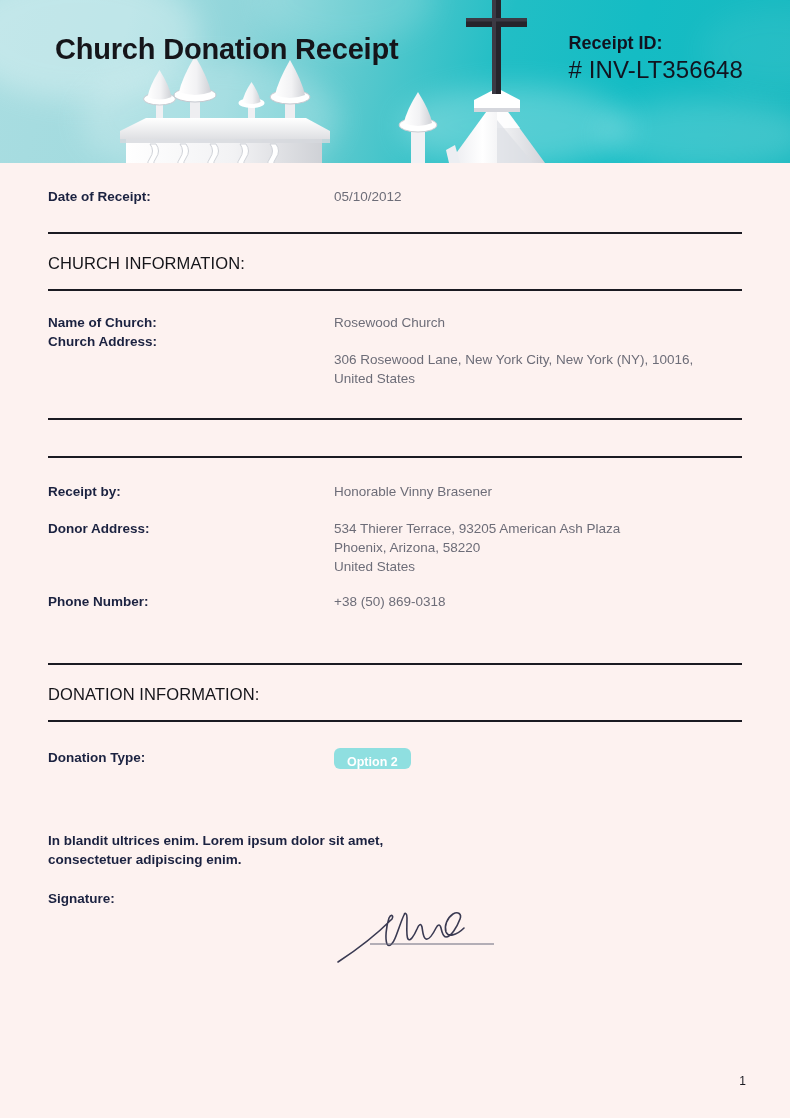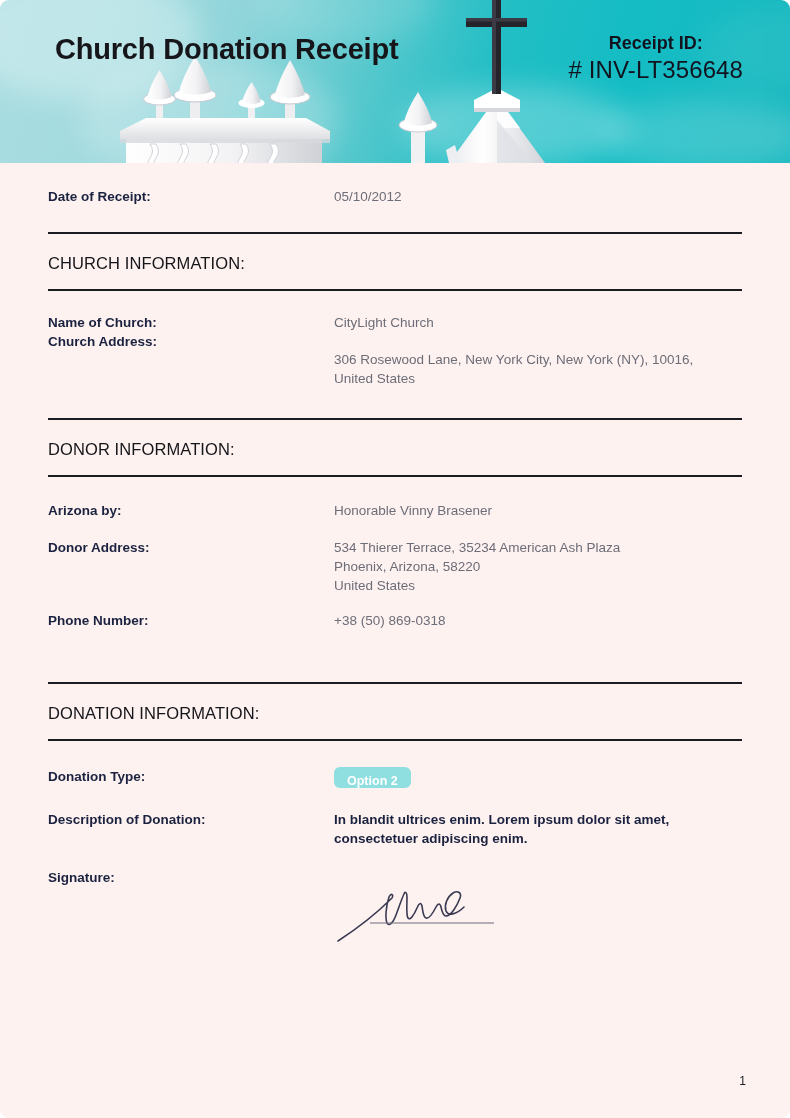--- a/index.html
+++ b/index.html
@@ -12,21 +12,20 @@
     height: 1118px;
     font-family: "Liberation Sans", sans-serif;
     overflow: hidden;
   }
   .page {
     position: relative;
     width: 790px;
     height: 1118px;
     background: #fdf2f0;
     overflow: hidden;
-    border-radius: 9px;
   }
 
   
   .banner {
     position: relative;
     width: 790px;
     height: 163px;
     overflow: hidden;
     background: linear-gradient(105deg,
         #a9dde1 0%,
@@ -63,21 +62,21 @@
     font-size: 29px;
     font-weight: bold;
     color: #15151a;
     letter-spacing: -0.2px;
     white-space: nowrap;
   }
   .receipt-id-block {
     position: absolute;
     right: 47px;
     top: 30px;
-    text-align: center;
+    text-align: left;
     color: #11131f;
   }
   .receipt-id-label {
     font-size: 18px;
     font-weight: bold;
     line-height: 26px;
   }
   .receipt-id-value {
     font-size: 24px;
     font-weight: normal;
@@ -111,20 +110,21 @@
   }
   .val {
     flex: 1 1 auto;
     font-size: 13.5px;
     color: #6d6d78;
     line-height: 19px;
   }
   .val.strong {
     color: #1b2240;
     font-weight: bold;
+    margin-top: 40px;
   }
   .section-title {
     margin: 0 48px;
     font-size: 16.5px;
     font-weight: normal;
     color: #15151a;
     letter-spacing: 0.1px;
   }
   .badge {
     display: inline-block;
@@ -275,47 +275,46 @@
     <div class="sp-16"></div>
     <div class="rule"></div>
     <div class="sp-22"></div>
 
     <div class="row">
       <div class="lbl">
         <div>Name of Church:</div>
         <div>Church Address:</div>
       </div>
       <div class="val">
-        <div>CityLight Church</div>
+        <div>Rosewood Church</div>
         <div class="sp-18"></div>
         <div>306 Rosewood Lane, New York City, New York (NY), 10016,</div>
         <div>United States</div>
       </div>
     </div>
 
     <div class="sp-30"></div>
     <div class="rule"></div>
     <div class="sp-20"></div>
 
-    <div class="section-title">DONOR INFORMATION:</div>
     <div class="sp-16"></div>
     <div class="rule"></div>
     <div class="sp-24"></div>
 
     <div class="row">
-      <div class="lbl">Arizona by:</div>
+      <div class="lbl">Receipt by:</div>
       <div class="val">Honorable Vinny Brasener</div>
     </div>
 
     <div class="sp-18"></div>
 
     <div class="row">
       <div class="lbl">Donor Address:</div>
       <div class="val">
-        <div>534 Thierer Terrace, 35234 American Ash Plaza</div>
+        <div>534 Thierer Terrace, 93205 American Ash Plaza</div>
         <div>Phoenix, Arizona, 58220</div>
         <div>United States</div>
       </div>
     </div>
 
     <div class="sp-16"></div>
 
     <div class="row">
       <div class="lbl">Phone Number:</div>
       <div class="val">+38 (50) 869-0318</div>
@@ -336,21 +335,20 @@
     <div class="row">
       <div class="lbl">Donation Type:</div>
       <div class="val">
         <span class="badge">Option 2</span>
       </div>
     </div>
 
     <div class="sp-20"></div>
 
     <div class="row">
-      <div class="lbl">Description of Donation:</div>
       <div class="val strong">
         <div>In blandit ultrices enim. Lorem ipsum dolor sit amet,</div>
         <div>consectetuer adipiscing enim.</div>
       </div>
     </div>
 
     <div class="sp-20"></div>
 
     <div class="row">
       <div class="lbl">Signature:</div>

